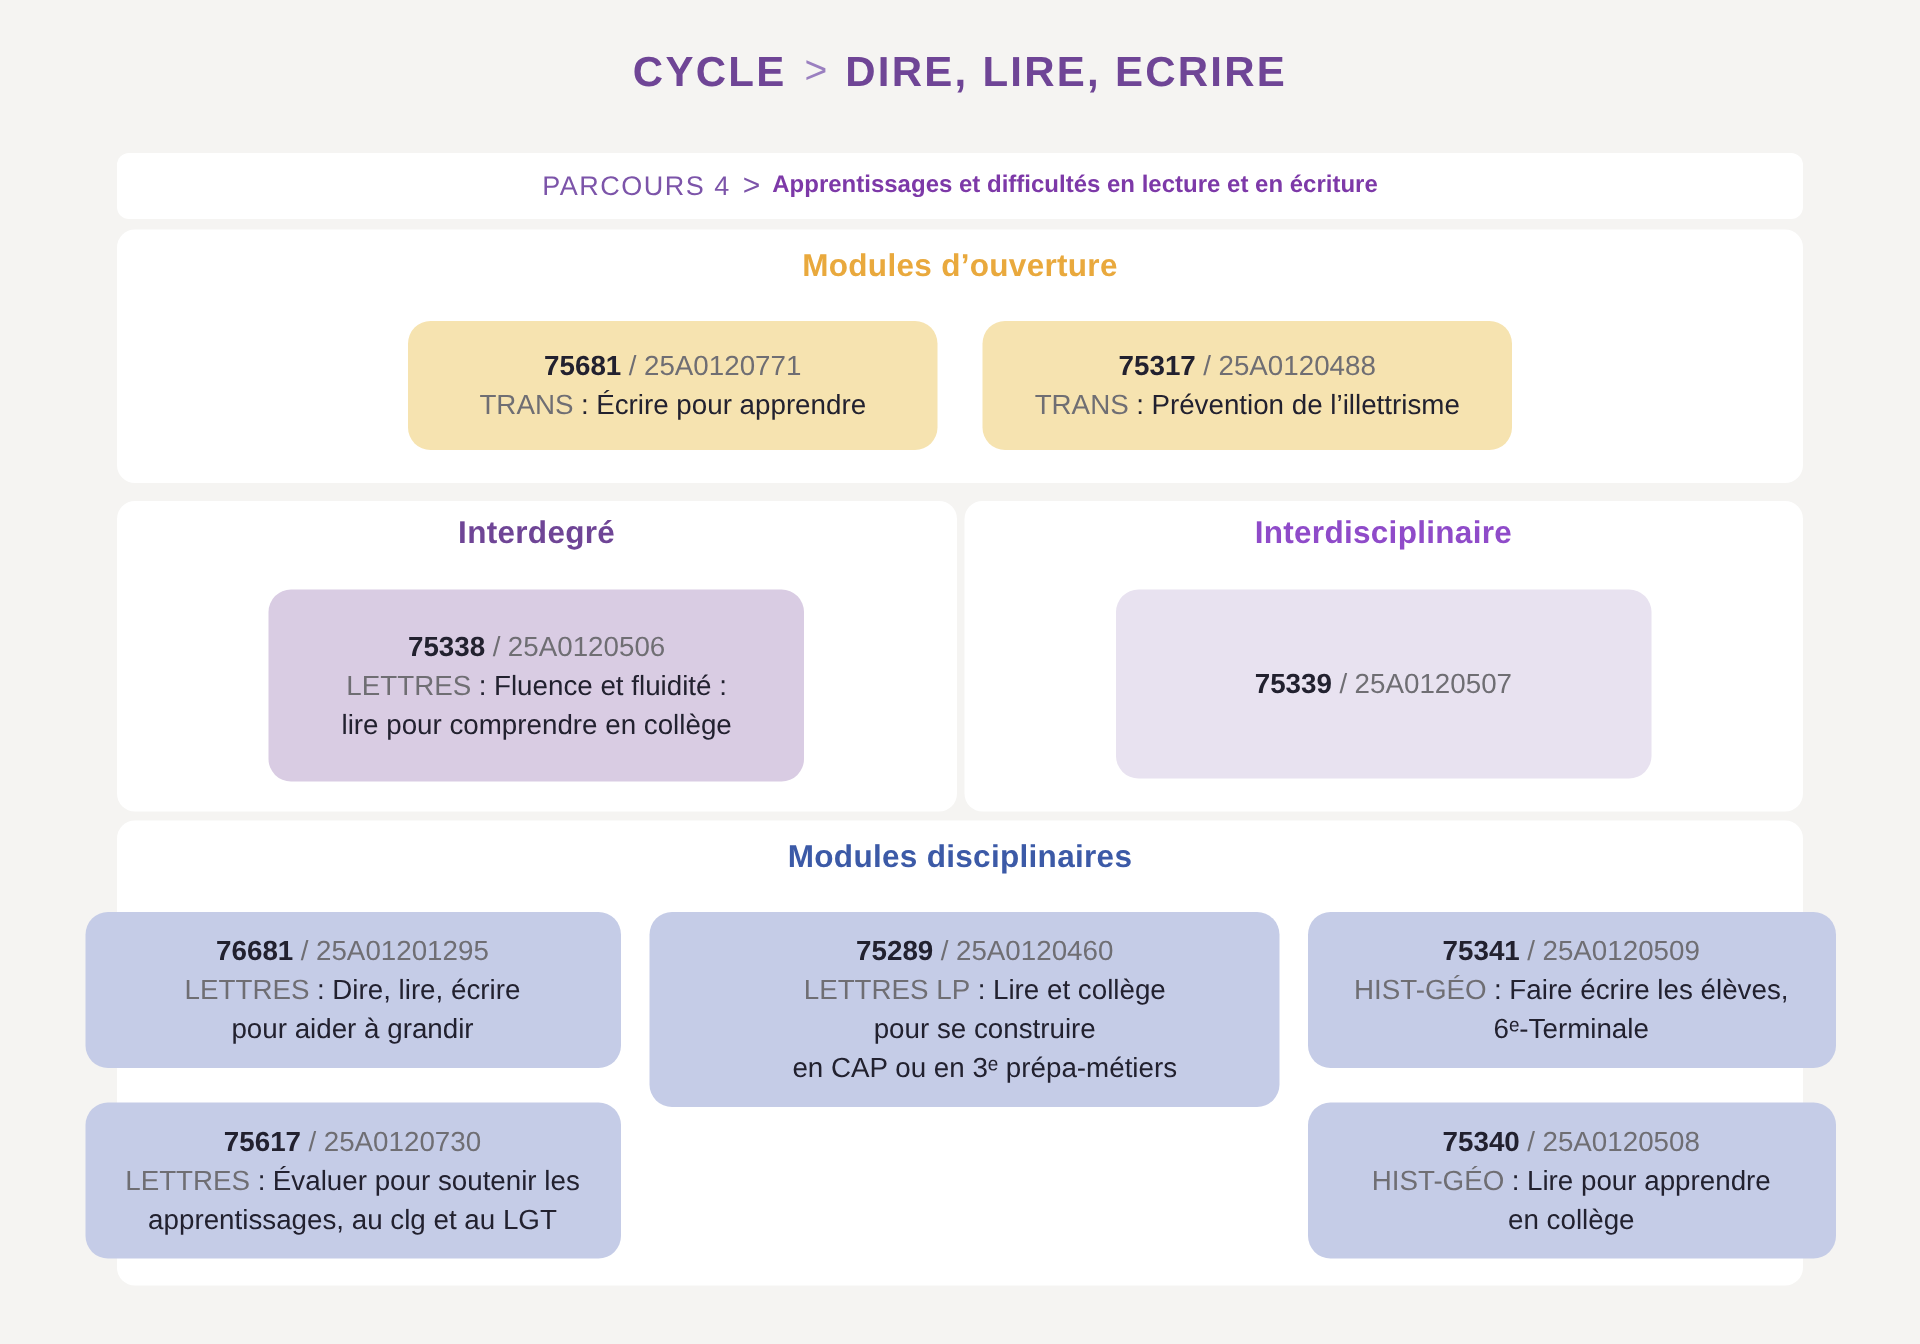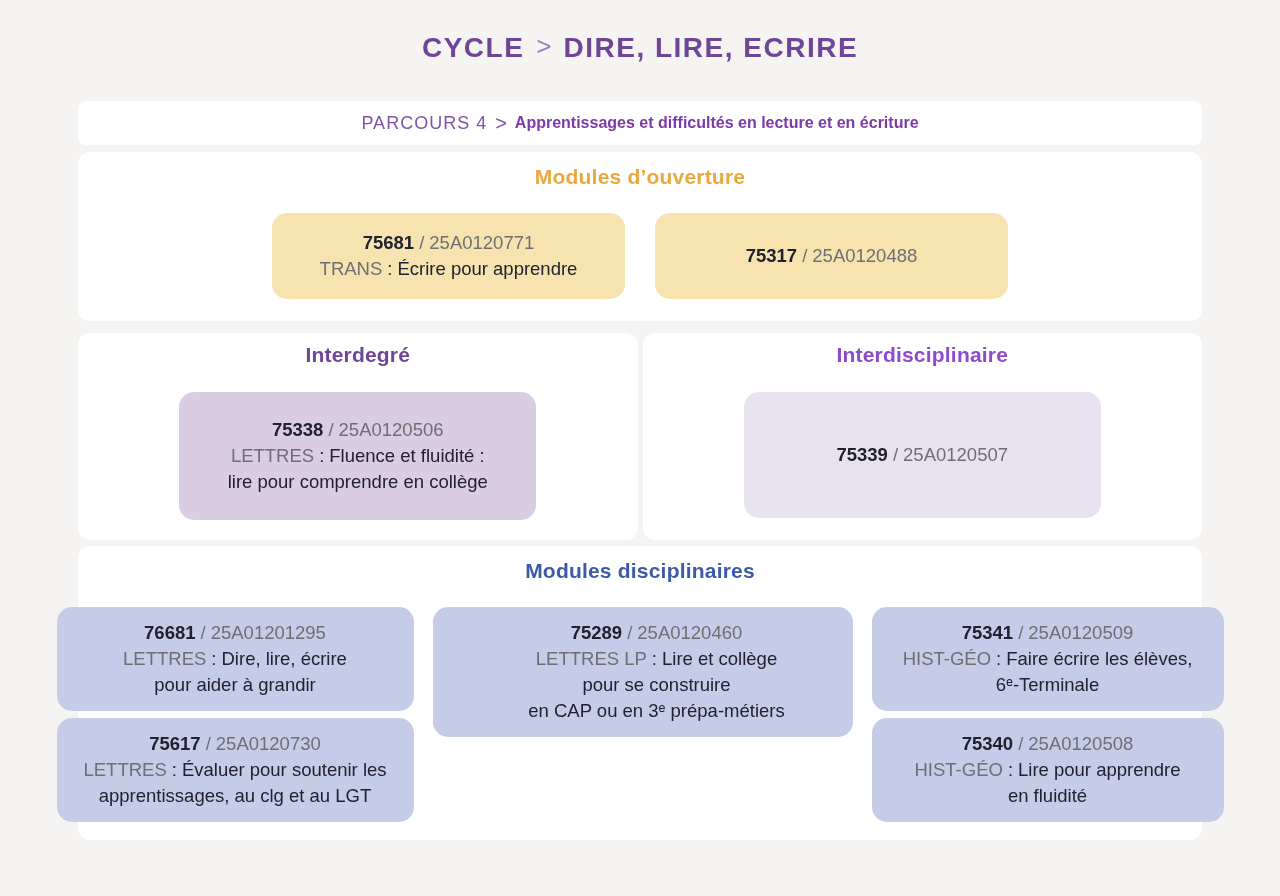--- a/index.html
+++ b/index.html
@@ -58,21 +58,21 @@
   .card-ouverture .module-box{width:353px;min-height:86px;}
   
   .two-col{margin-top:12px;display:flex;gap:5px;}
   .two-col .card{flex:1;height:207px;padding-top:10px;}
   .two-col .module-box{margin:25px auto 0;width:357px;}
   .card-interdegre .module-box{min-height:128px;}
   .card-interdis .module-box{min-height:126px;}
   
   .card-disc{margin-top:6px;padding:13px 12px 18px;}
   .disc-grid{margin-top:24px;display:flex;justify-content:center;align-items:flex-start;gap:19px;}
-  .disc-col{display:flex;flex-direction:column;gap:7px;}
+  .disc-col{display:flex;flex-direction:column;gap:23px;}
   .disc-col.c1 .module-box{width:357px;}
   .disc-col.c2 .module-box{width:420px;padding-left:36px;}
   .disc-col.c3 .module-box{width:352px;}
 </style>
 </head>
 <body>
 
 <div class="page">
 
   <div class="main-title">
@@ -95,20 +95,23 @@
             <span class="mod-num">75681</span><span class="mod-sep">/</span><span class="mod-code">25A0120771</span>
           </div>
           <div>
             <span class="mod-disc">TRANS</span><span class="mod-colon">:</span><span class="mod-title">Écrire pour apprendre</span>
           </div>
         </div>
         <div class="module-box yellow">
           <div>
             <span class="mod-num">75317</span><span class="mod-sep">/</span><span class="mod-code">25A0120488</span>
           </div>
+          <div>
+            <span class="mod-disc">TRANS</span><span class="mod-colon">:</span><span class="mod-title">Prévention de l’illettrisme</span>
+          </div>
         </div>
       </div>
     </section>
 
     <div class="two-col">
       <section class="card card-interdegre">
         <h2 class="heading purple-dark">Interdegré</h2>
         <div class="module-box purple">
           <div>
             <span class="mod-num">75338</span><span class="mod-sep">/</span><span class="mod-code">25A0120506</span>
@@ -176,21 +179,21 @@
               <span class="mod-disc">HIST-GÉO</span><span class="mod-colon">:</span><span class="mod-title">Faire écrire les élèves,
 6ᵉ-Terminale</span>
             </div>
           </div>
           <div class="module-box blue">
             <div>
               <span class="mod-num">75340</span><span class="mod-sep">/</span><span class="mod-code">25A0120508</span>
             </div>
             <div>
               <span class="mod-disc">HIST-GÉO</span><span class="mod-colon">:</span><span class="mod-title">Lire pour apprendre
-en fluidité</span>
+en collège</span>
             </div>
           </div>
         </div>
 
       </div>
     </section>
 
   </div>
 </div>
 

